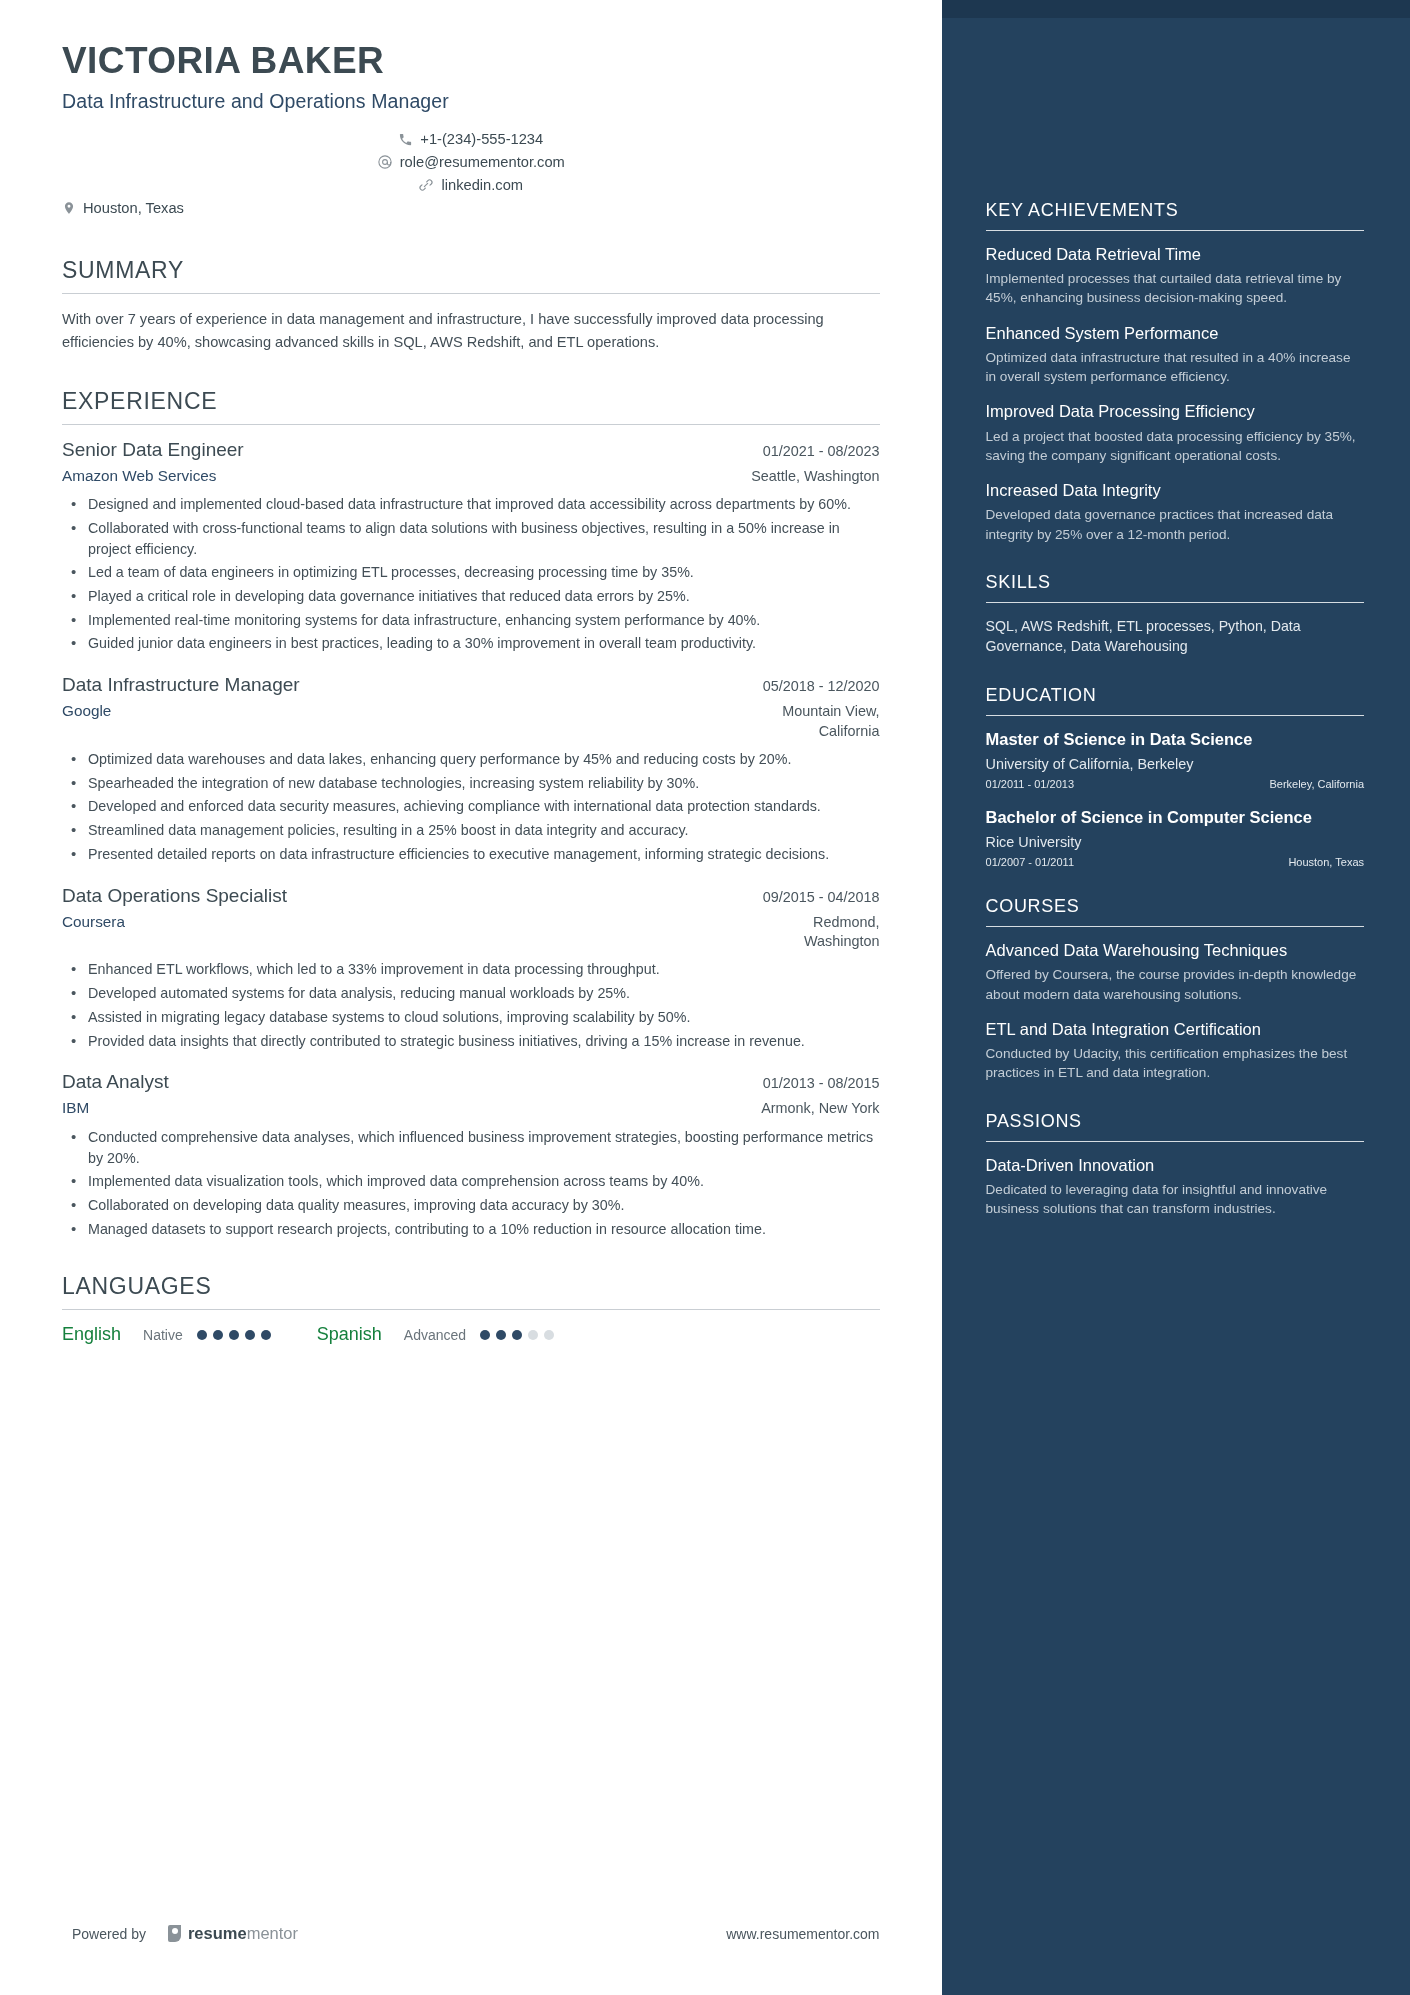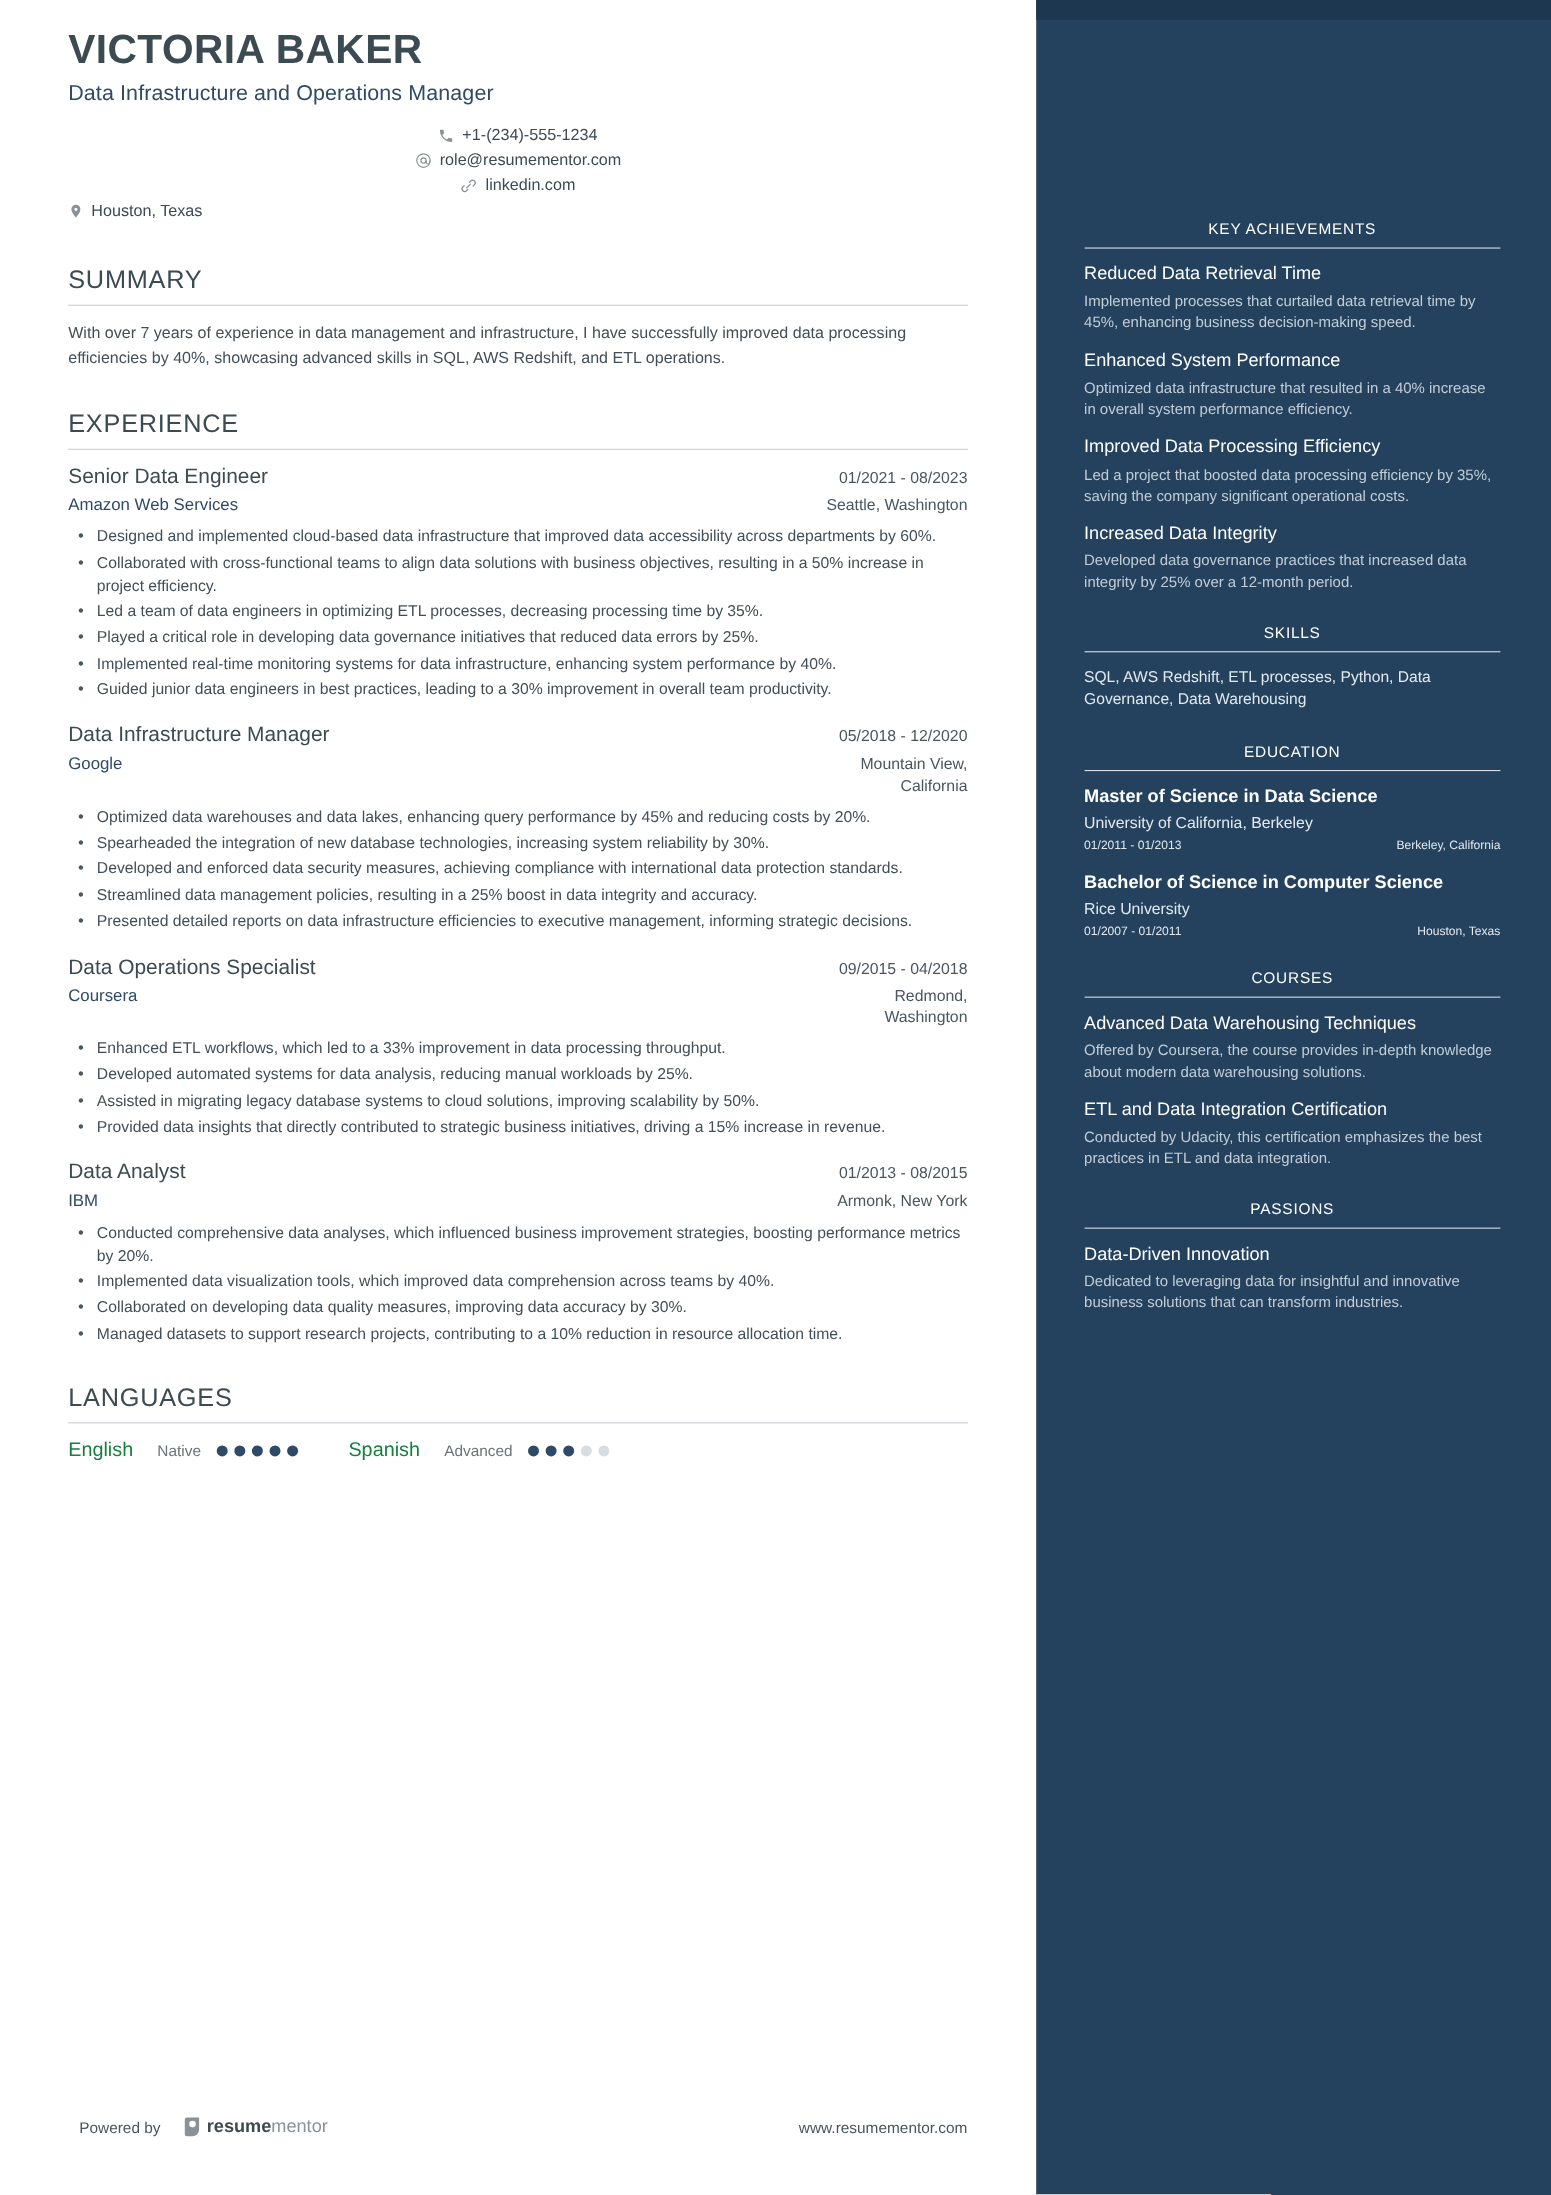--- a/index.html
+++ b/index.html
@@ -6,21 +6,21 @@
   html, body {
     width: 1410px; height: 1995px;
     font-family: "Liberation Sans", sans-serif;
     background: #ffffff;
   }
   .page { position: relative; width: 1410px; height: 1995px; display: flex; overflow: hidden; }
 
   
   .main-col {
     width: 988px;
-    padding: 24px 62px 0 62px;
+    padding: 40px 62px 0 62px;
     background: #ffffff;
     position: relative;
   }
 
   .name {
     font-size: 37px;
     font-weight: bold;
     letter-spacing: 0.4px;
     color: #3c4a52;
     line-height: 1.12;
@@ -121,22 +121,22 @@
     padding: 200px 46px 0 44px;
     color: #ffffff;
     position: relative;
   }
   .side-top-strip {
     position: absolute; top: 0; left: 0; right: 0; height: 18px;
     background: #1d3750;
   }
   .side-section { margin-bottom: 28px; }
   .side-title {
-    font-size: 14px; letter-spacing: .7px; font-weight: normal;
-    color: #ffffff; padding-bottom: 9px; text-align: center;
+    font-size: 18px; letter-spacing: .7px; font-weight: normal;
+    color: #ffffff; padding-bottom: 9px;
   }
   .side-rule { height: 1px; background: #ffffff; opacity: .82; width: 100%; margin-bottom: 13px; }
 
   .ach-item { margin-bottom: 15px; }
   .ach-title { font-size: 16.5px; color: #ffffff; line-height: 1.22; margin-bottom: 5px; }
   .ach-desc { font-size: 13.6px; color: #c3cdd6; line-height: 1.42; }
 
   .skills-text { font-size: 14.2px; color: #e3e9ee; line-height: 1.45; }
 
   .edu-item { margin-bottom: 17px; }

